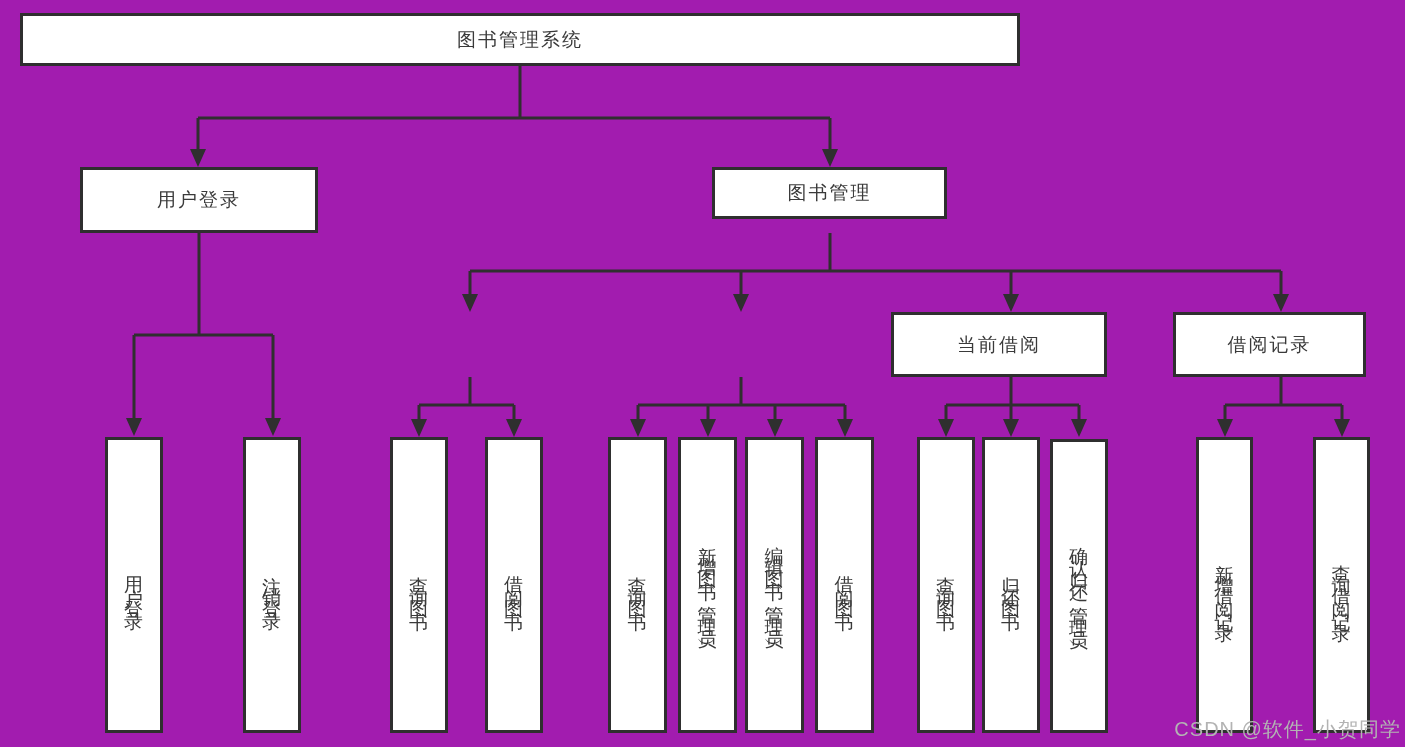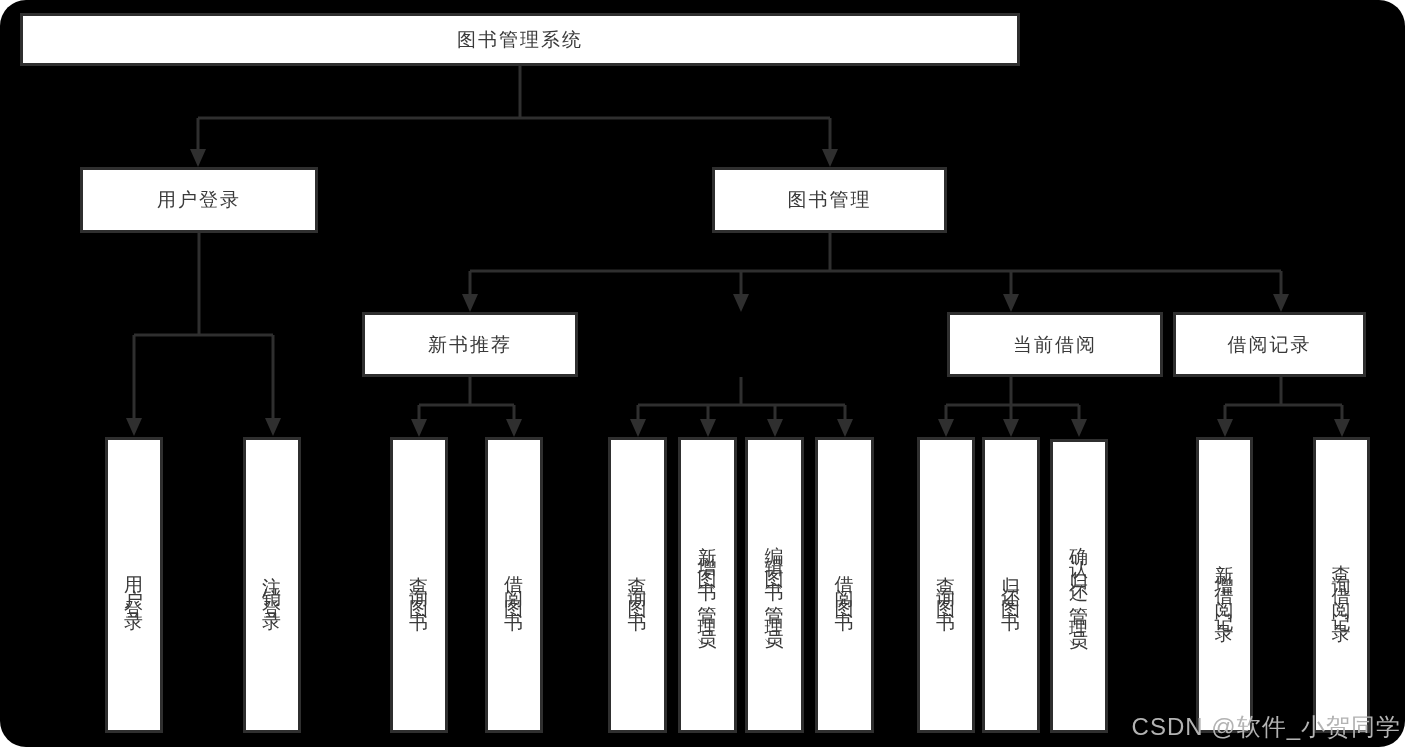--- a/index.html
+++ b/index.html
@@ -4,24 +4,23 @@
 <style>
   html, body {
     margin: 0;
     padding: 0;
     background: #ffffff;
   }
   .canvas {
     position: relative;
     width: 1405px;
     height: 747px;
-    background: #000000;
+    background: #a21caf;
     overflow: hidden;
     font-family: "Liberation Sans", sans-serif;
-    border-radius: 26px;
   }
   .connector-svg {
     position: absolute;
     left: 0; top: 0;
     width: 1405px;
     height: 747px;
   }
   .node-h {
     position: absolute;
     box-sizing: border-box;
@@ -47,24 +46,24 @@
     text-orientation: mixed;
     font-size: 19px;
     letter-spacing: 12px;
     line-height: 1;
     color: #3a3a3a;
     overflow: hidden;
   }
   
   .n-root          { left: 20px;   top: 13px;  width: 1000px; height: 53px; }
   .n-user-login    { left: 80px;   top: 167px; width: 238px;  height: 66px; }
-  .n-book-mgmt     { left: 712px;  top: 167px; width: 235px;  height: 66px; }
+  .n-book-mgmt     { left: 712px;  top: 167px; width: 235px;  height: 52px; }
   .n-new-book      { left: 362px;  top: 312px; width: 216px;  height: 65px; }
   .n-book-borrow   { left: 633px;  top: 312px; width: 216px;  height: 65px; }
-  .n-cur-borrow    { left: 947px;  top: 312px; width: 216px;  height: 65px; }
+  .n-cur-borrow    { left: 891px;  top: 312px; width: 216px;  height: 65px; }
   .n-borrow-rec    { left: 1173px; top: 312px; width: 193px;  height: 65px; }
 
   .leaf            { top: 437px; width: 58px; height: 296px; }
   .l-g1a { left: 105px;  }
   .l-g1b { left: 243px;  }
   .l-g2a { left: 390px;  }
   .l-g2b { left: 485px;  }
   .l-g3a { left: 608px;  width: 59px; }
   .l-g3b { left: 678px;  width: 59px; }
   .l-g3c { left: 745px;  width: 59px; }
@@ -72,21 +71,21 @@
   .l-g4a { left: 917px;  }
   .l-g4b { left: 982px;  }
   .l-g4c { left: 1050px; top: 439px; height: 294px; }
   .l-g5a { left: 1196px; width: 57px; }
   .l-g5b { left: 1313px; width: 57px; }
 
   .watermark {
     position: absolute;
     right: 4px;
     bottom: 4px;
-    font-size: 24px;
+    font-size: 20px;
     color: #b3b3b3;
     letter-spacing: 1px;
     white-space: nowrap;
     text-align: center;
   }
 </style>
 </head>
 <body>
 
 <div class="canvas">
@@ -146,21 +145,20 @@
              M1071 419 h16 L1079 437 z
              M1217 419 h16 L1225 437 z
              M1334 419 h16 L1342 437 z" fill="#2f2f2f" stroke="none"></path>
   </svg>
 
   <div class="node-h n-root">图书管理系统</div>
 
   <div class="node-h n-user-login">用户登录</div>
   <div class="node-h n-book-mgmt">图书管理</div>
 
-  <div class="node-h n-new-book">新书推荐</div>
   <div class="node-h n-cur-borrow">当前借阅</div>
   <div class="node-h n-borrow-rec">借阅记录</div>
 
   <div class="node-v leaf l-g1a">用户登录</div>
   <div class="node-v leaf l-g1b">注销登录</div>
 
   <div class="node-v leaf l-g2a">查询图书</div>
   <div class="node-v leaf l-g2b">借阅图书</div>
 
   <div class="node-v leaf l-g3a">查询图书</div>

